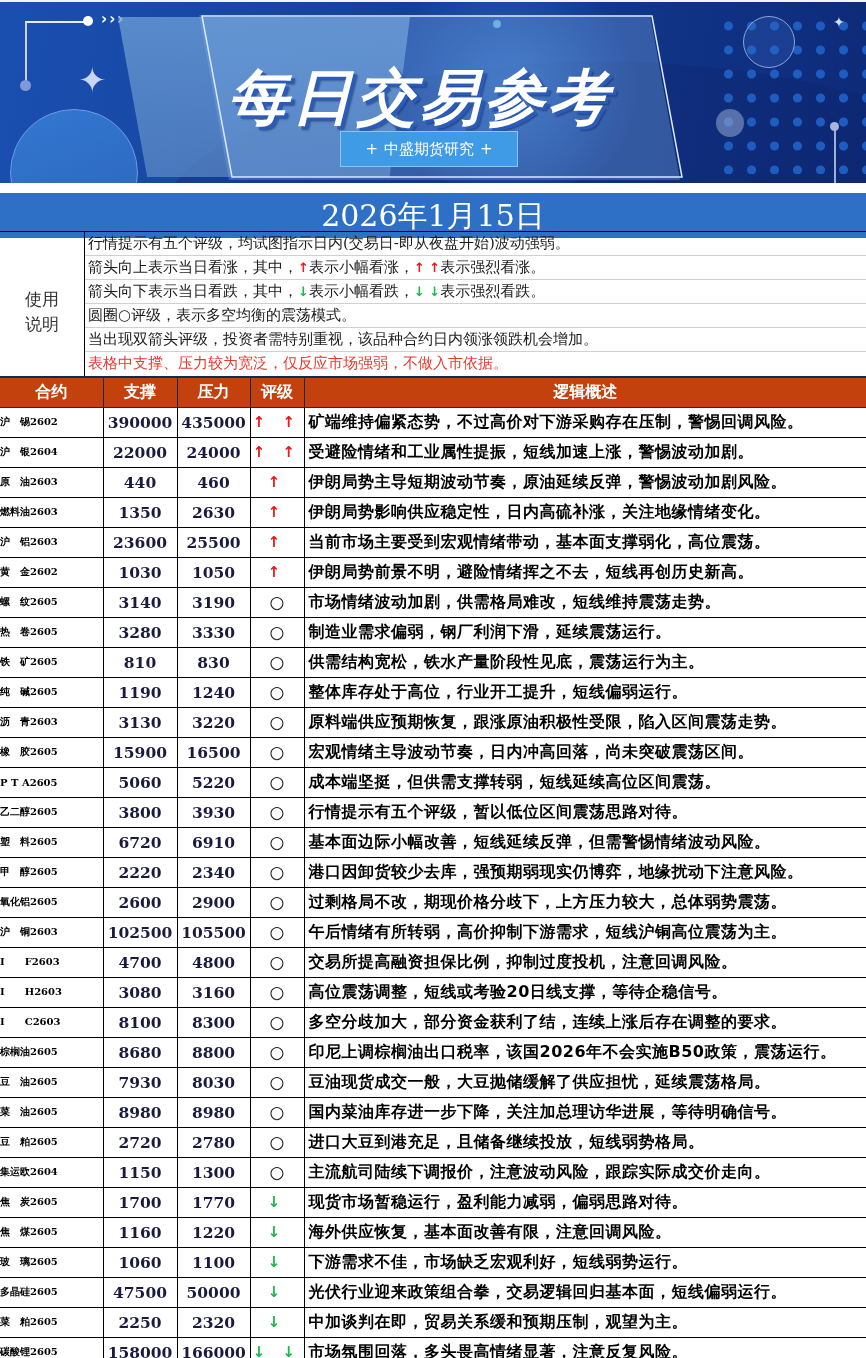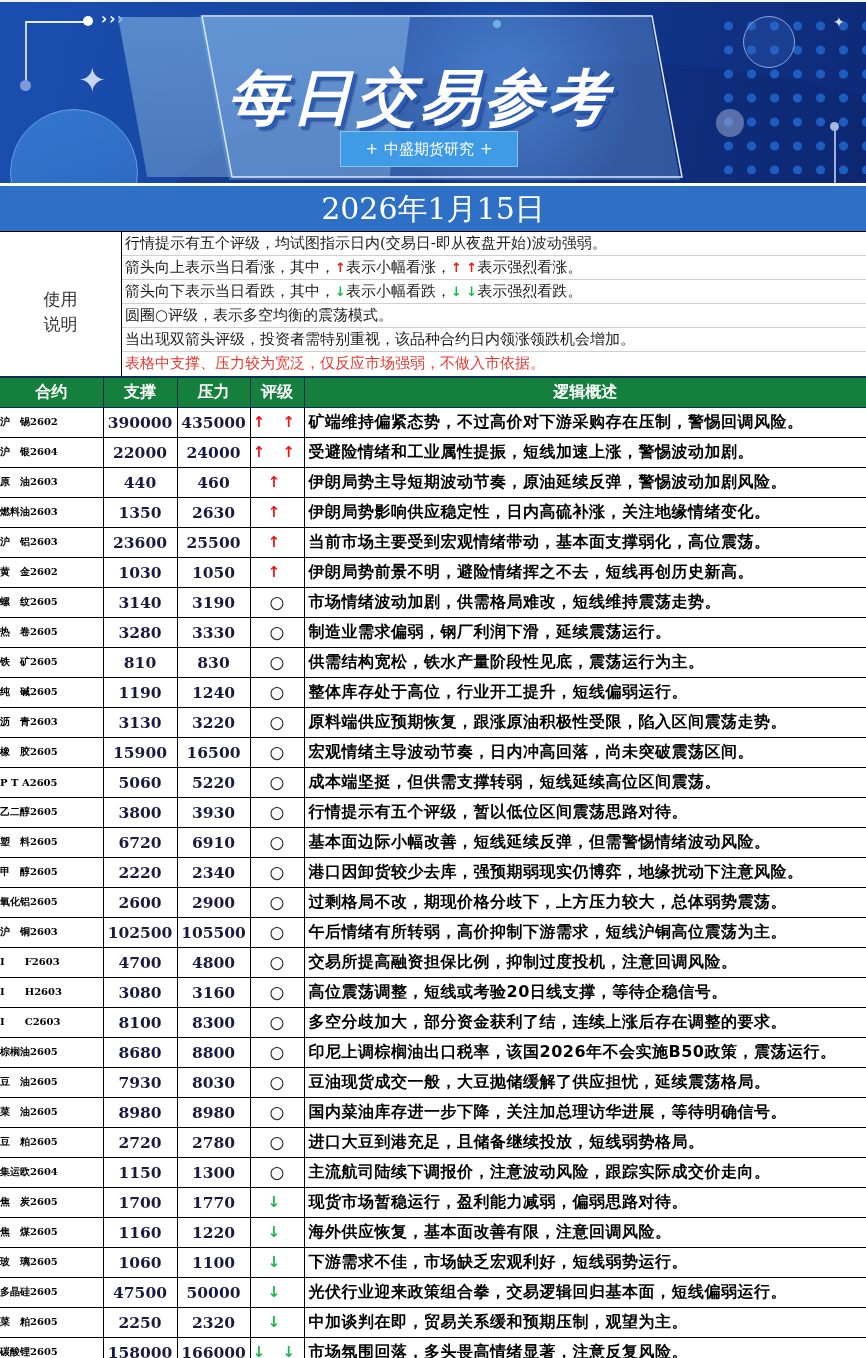--- a/index.html
+++ b/index.html
@@ -51,55 +51,55 @@
   .b-ring2 { left: 716px; top: 107px; width: 28px; height: 28px; border-radius: 50%; background: rgba(150,170,210,0.55); }
   .b-star2 { left: 833px; top: 12px; color: #d5def2; font-family: "DejaVu Sans", sans-serif; font-size: 14px; }
   .b-pole { left: 834px; top: 125px; width: 2px; height: 60px; background: #9cb0da; }
   .b-pole-dot { left: 830px; top: 120px; width: 9px; height: 9px; border-radius: 50%; background: #a7b7dc; }
   .b-dots { left: 717px; top: 12px; width: 150px; height: 160px;
     background-image: radial-gradient(circle, #1f5fc4 0 4px, transparent 5px);
     background-size: 23px 24px; opacity: 0.95; }
 
   
   .datebar {
-    position: absolute; left: 0; top: 185px; width: 866px; height: 46px;
+    position: absolute; left: 0; top: 192px; width: 866px; height: 46px;
     background: #2d70c6; color: #ffffff;
     font-family: "DejaVu Serif", "Liberation Serif", serif;
     font-size: 30px; text-align: center; line-height: 46px; letter-spacing: 0px;
     border-top: 1px solid #ffffff;
   }
 
   
   .instr {
     position: absolute; left: 0; top: 231px; width: 866px; height: 145px;
     border-top: 1.5px solid #000; display: flex;
   }
   .instr-label {
-    width: 122px; border-right: 1px solid #000;
+    width: 85px; border-right: 1px solid #000;
     display: flex; flex-direction: column; align-items: center; justify-content: center;
     font-size: 17px; color: #333; line-height: 25px; padding-top: 15px;
   }
   .instr-lines { flex: 1; display: flex; flex-direction: column; }
   .instr-line {
     height: 24px; line-height: 23px; padding-left: 3px; font-size: 15px; color: #1a1a1a;
     border-bottom: 1px solid #d0d0d0; white-space: nowrap; overflow: hidden;
     font-family: "DejaVu Serif", "Liberation Serif", serif;
   }
   .instr-line:last-child { border-bottom: none; }
   .instr-line.warn { color: #e8382f; }
   .arr-up { color: #ea1c1c; font-family: "DejaVu Sans", sans-serif; font-size: 13px; font-weight: bold; }
   .arr-down { color: #19b84a; font-family: "DejaVu Sans", sans-serif; font-size: 13px; font-weight: bold; }
 
   
   .tbl {
     position: absolute; left: 0; top: 376px; width: 866px;
     border-collapse: collapse; table-layout: fixed;
   }
   .tbl th {
-    height: 30px; background: #15803d; color: #ffffff; font-weight: bold;
+    height: 30px; background: #c2410c; color: #ffffff; font-weight: bold;
     font-size: 16px; text-align: center; border-right: 1px solid #0e2a55;
     border-top: 2px solid #0e2a55; border-bottom: 1px solid #0e2a55;
     font-family: "DejaVu Sans", sans-serif;
   }
   .tbl th:last-child { border-right: none; }
   .tbl td {
     height: 30px; border: 1px solid #000; font-size: 15px; white-space: nowrap; overflow: hidden;
   }
   .tbl td.c-name {
     text-align: left; padding-left: 0; font-weight: bold;

